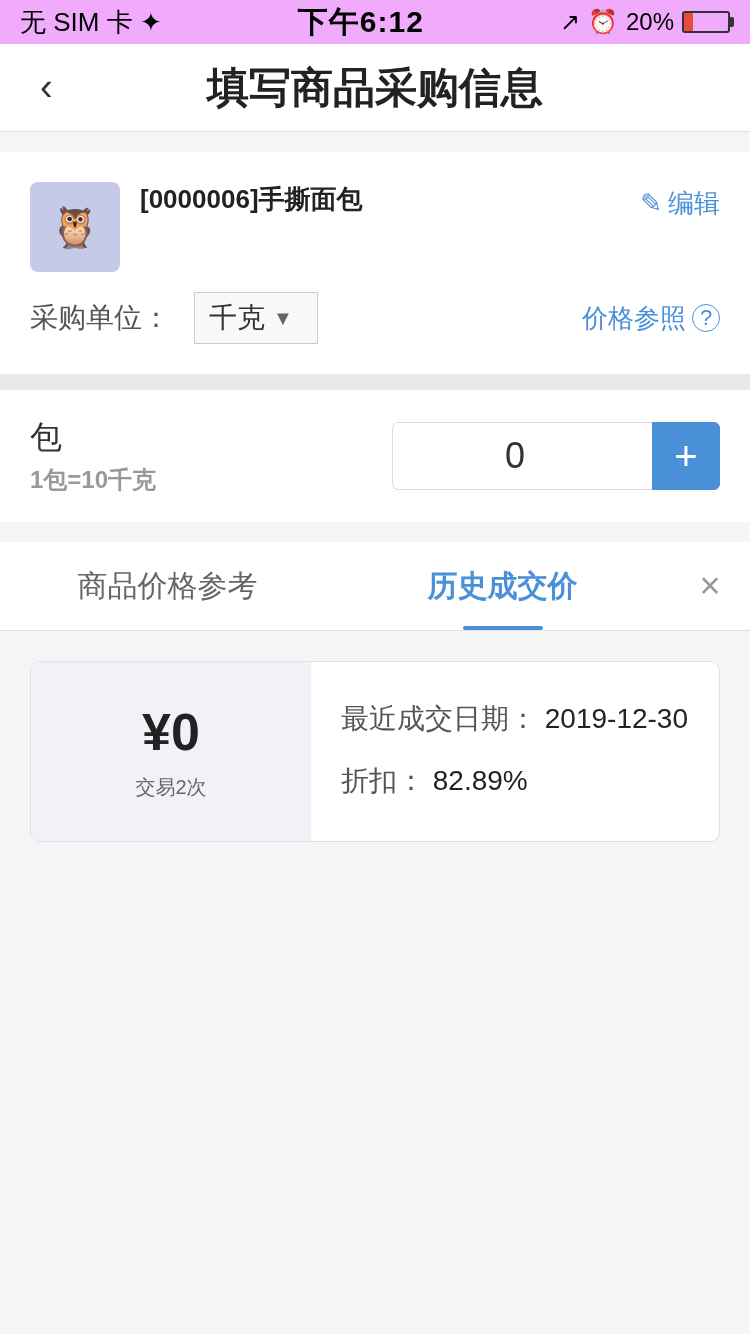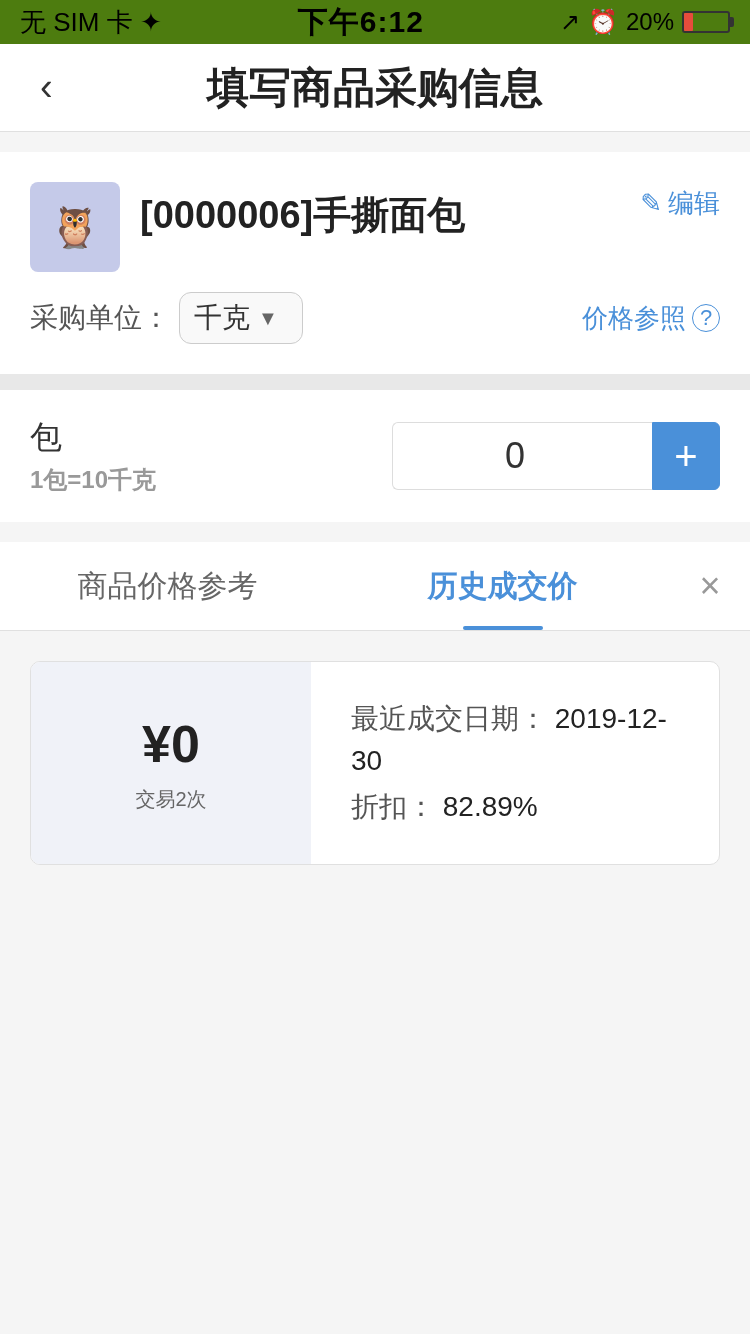--- a/index.html
+++ b/index.html
@@ -8,21 +8,21 @@
       font-family: -apple-system, "PingFang SC", "Helvetica Neue", Arial, sans-serif;
       background: #f5f5f5;
       width: 750px;
       min-height: 1334px;
       overflow-x: hidden;
     }
 
     
     .status-bar {
       height: 44px;
-      background: #4d7c0f;
+      background: #f0abfc;
       display: flex;
       align-items: center;
       justify-content: space-between;
       padding: 0 20px;
       font-size: 28px;
     }
     .status-left {
       display: flex;
       align-items: center;
       gap: 8px;
@@ -118,47 +118,46 @@
       align-items: center;
       justify-content: center;
       position: relative;
       overflow: hidden;
     }
     .owl-icon {
       font-size: 40px;
       color: #7986cb;
     }
     .product-id-name {
-      font-size: 38px;
+      font-size: 26px;
       font-weight: 600;
       color: #222;
-      margin-top: 8px;
     }
     .edit-btn {
       color: #4a90d9;
       font-size: 26px;
       display: flex;
       align-items: center;
       gap: 6px;
       cursor: pointer;
       padding: 4px 0;
     }
     .purchase-unit-row {
       display: flex;
       align-items: center;
-      gap: 9px;
+      gap: 24px;
       margin-top: 20px;
     }
     .purchase-unit-label {
       font-size: 28px;
       color: #555;
     }
     .unit-select {
       border: 1px solid #ccc;
-      border-radius: 12px;
+      border-radius: 0;
       padding: 6px 24px 6px 14px;
       font-size: 28px;
       color: #333;
       background: #f9f9f9;
       position: relative;
       display: flex;
       align-items: center;
       gap: 8px;
       cursor: pointer;
     }
@@ -312,24 +311,24 @@
       font-size: 52px;
       font-weight: 700;
       color: #222;
     }
     .history-txn {
       font-size: 20px;
       color: #666;
     }
     .history-right {
       flex: 1;
-      padding: 36px 40px;
+      padding: 36px 30px;
       display: flex;
       flex-direction: column;
-      gap: 4px;
+      gap: 20px;
     }
     .history-detail-row {
       font-size: 28px;
       color: #333;
       line-height: 1.5;
     }
     .history-detail-row .label {
       color: #555;
     }
     .history-detail-row .value {

